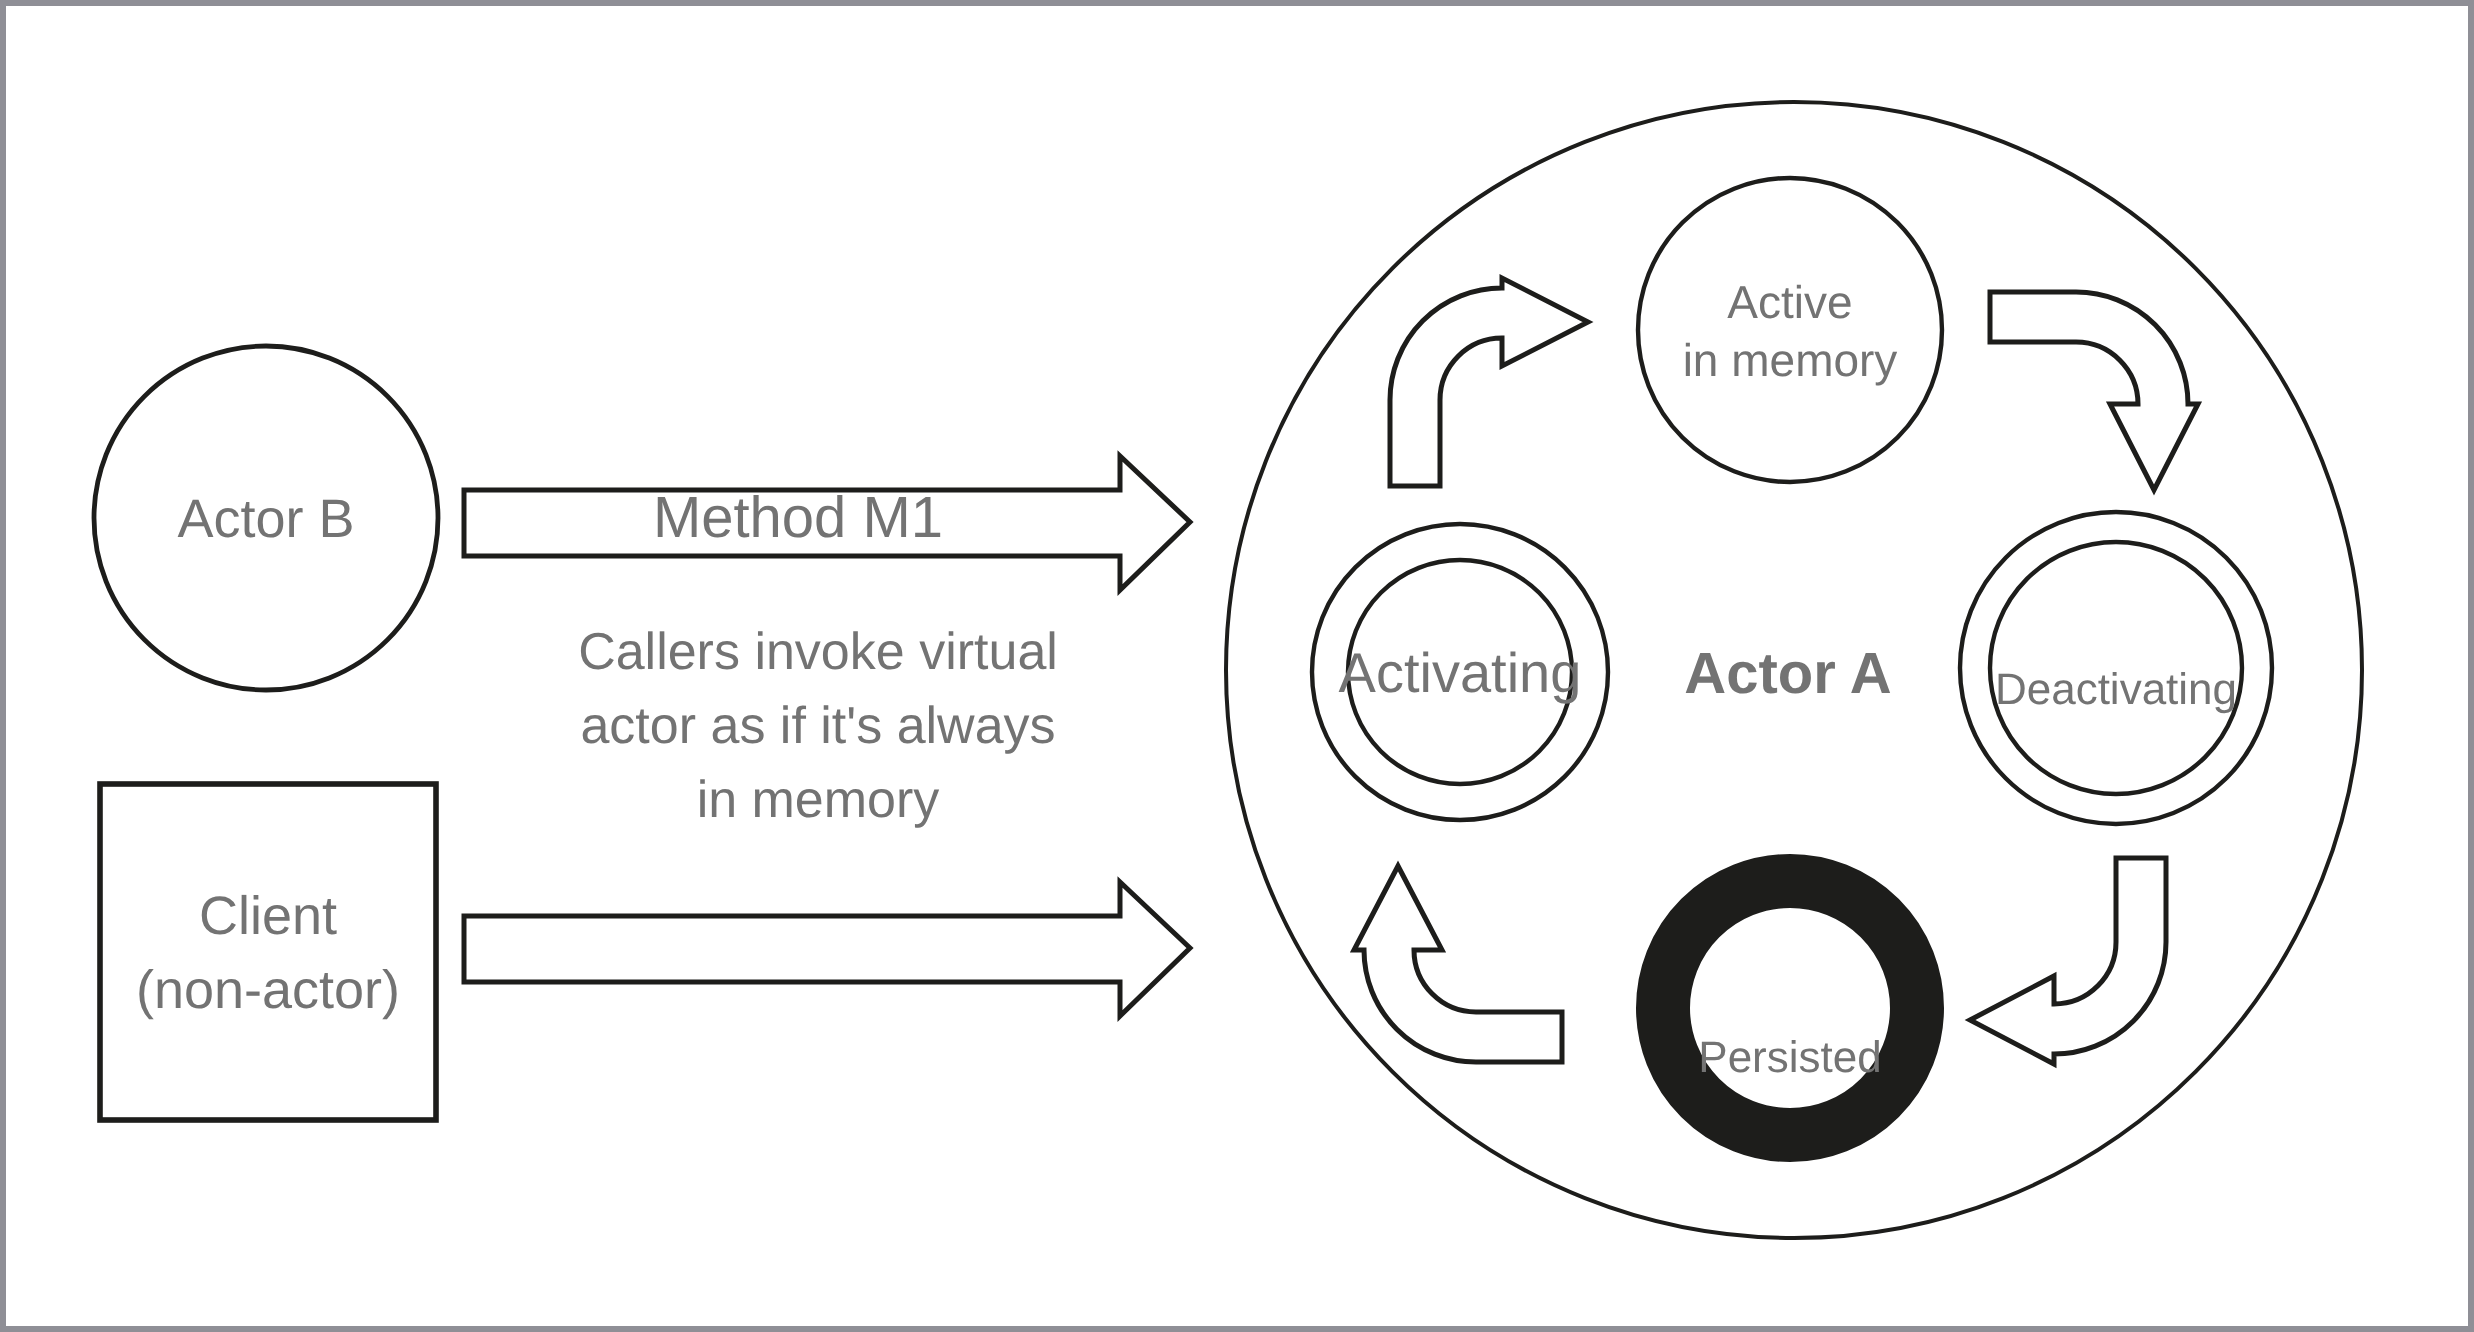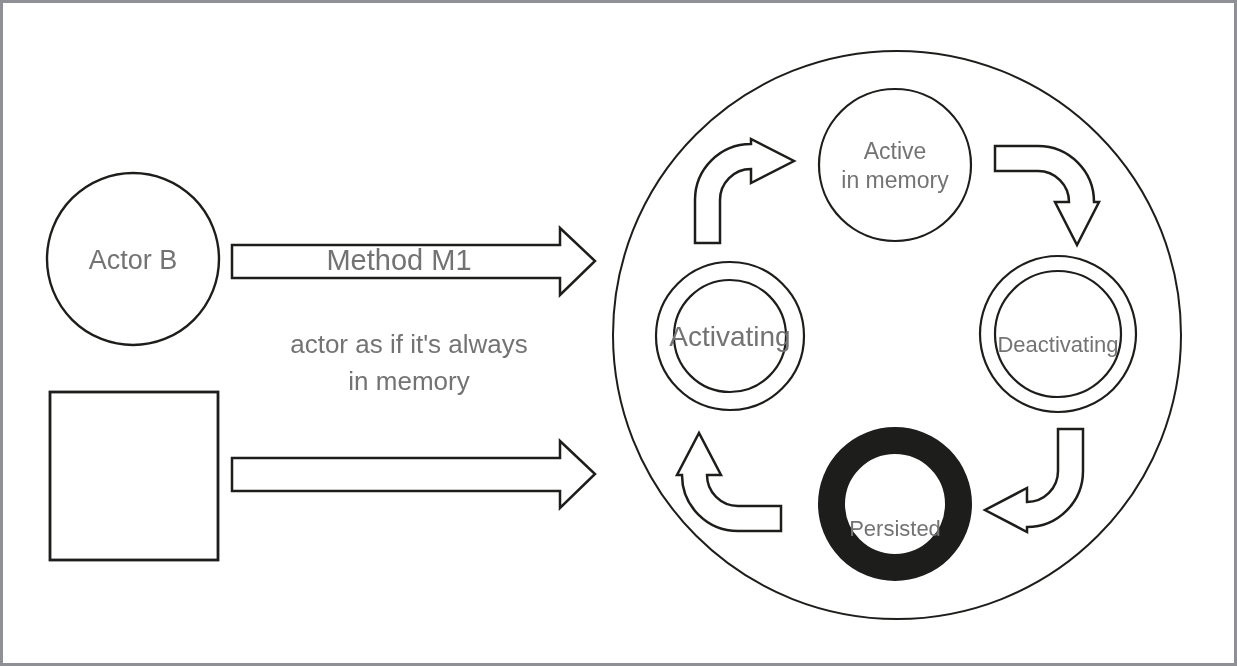--- a/index.html
+++ b/index.html
@@ -65,29 +65,35 @@
 
     <path class="shape" stroke-width="2.5" d="M 992 143 L 1035 143 A 56 56 0 0 1 1091 199 L 1096 199 L 1074 242 L 1052 199 L 1066 199 A 31 31 0 0 0 1035 168 L 992 168 Z"></path>
 
     <path class="shape" stroke-width="2.5" d="M 1055 426 L 1080 426 L 1080 468 A 56 56 0 0 1 1024 524 L 1024 529 L 982 507 L 1024 485 L 1024 499 A 31 31 0 0 0 1055 468 Z"></path>
 
     <path class="shape" stroke-width="2.5" d="M 778 503 L 735 503 A 31 31 0 0 1 704 472 L 718 472 L 696 430 L 674 472 L 679 472 A 56 56 0 0 0 735 528 L 778 528 Z"></path>
   </svg>
 
   <div class="lbl lbl-actor-b">Actor B</div>
 
+  <div class="lbl lbl-client">
+    <span class="line">Client</span>
+    <span class="line">(non-actor)</span>
+  </div>
 
   <div class="lbl lbl-m1">Method M1</div>
 
 
   <div class="lbl lbl-caption">
+    <span class="line">Callers invoke virtual</span>
     <span class="line">actor as if it's always</span>
     <span class="line">in memory</span>
   </div>
 
+  <div class="lbl lbl-actor-a">Actor A</div>
 
   <div class="lbl lbl-active">
     <span class="line">Active</span>
     <span class="line">in memory</span>
   </div>
 
   <div class="lbl lbl-activating">Activating</div>
 
   <div class="lbl lbl-deactivating">Deactivating</div>
 

